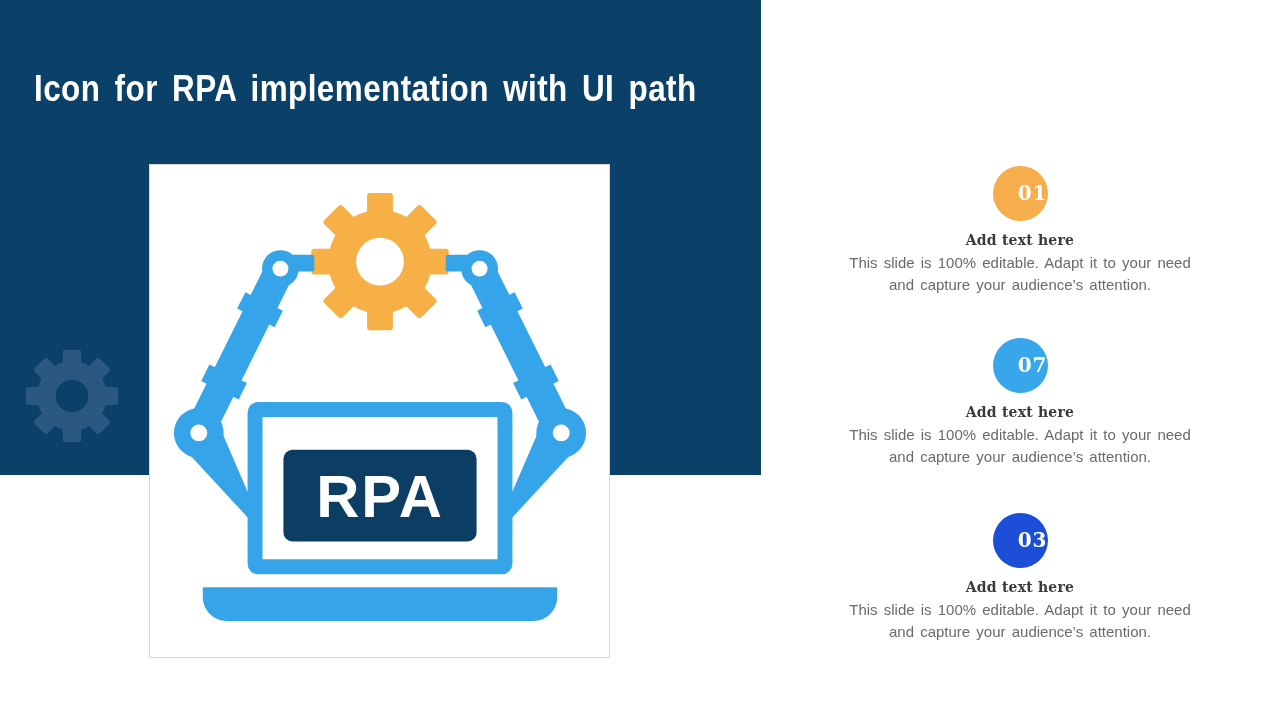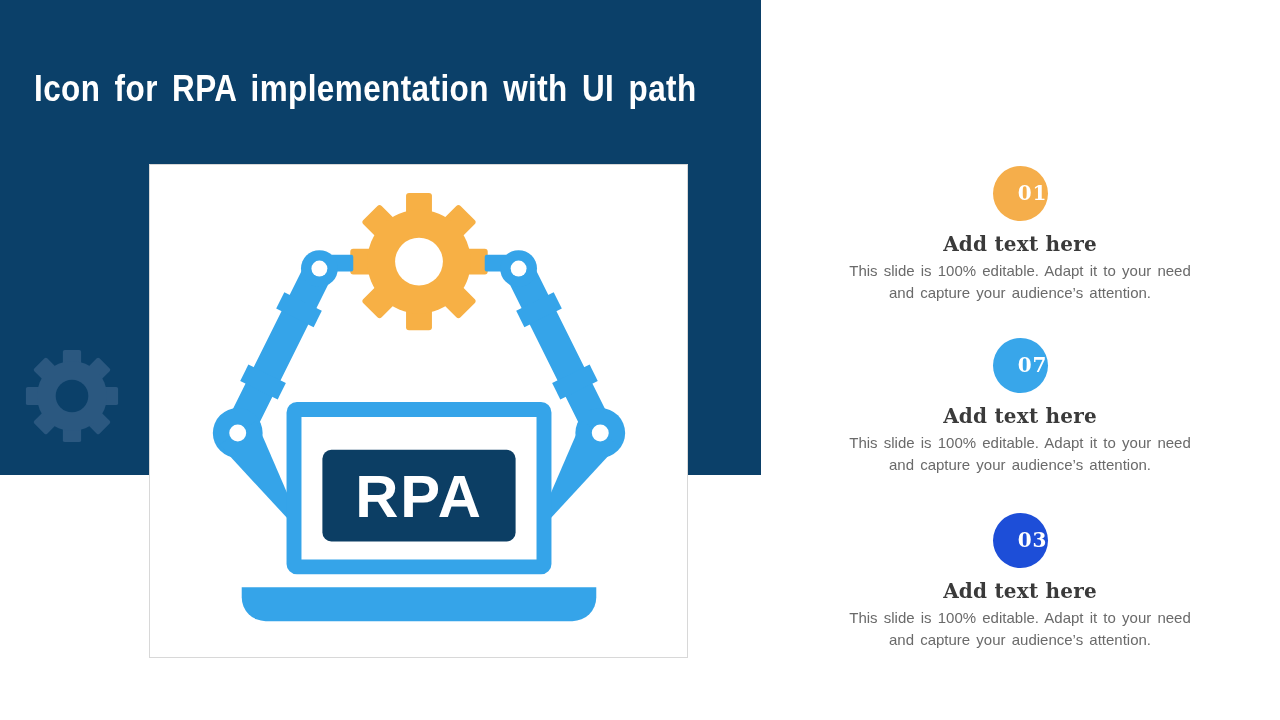--- a/index.html
+++ b/index.html
@@ -17,21 +17,21 @@
     color:#ffffff;font-size:37px;font-weight:bold;white-space:nowrap;
     font-family:"Liberation Sans", sans-serif;
     transform:scaleX(0.85);transform-origin:left top;
     word-spacing:6px;letter-spacing:0.5px;
   }
   .watermark{
     position:absolute;left:24px;top:348px;width:96px;height:96px;
   }
   
   .card{
-    position:absolute;left:149px;top:164px;width:539px;height:494px;
+    position:absolute;left:149px;top:164px;width:461px;height:494px;
     background:#ffffff;border:1px solid #D8D8D8;box-sizing:border-box;
     z-index:2;
   }
   .card svg.illustration{display:block;width:100%;height:100%;}
   
   .step{
     position:absolute;left:826px;width:388px;text-align:center;
   }
   .step-1{top:166px}
   .step-2{top:338px}
@@ -40,21 +40,21 @@
     width:55px;height:55px;border-radius:50%;margin:0 auto;
     color:#ffffff;font-family:"DejaVu Serif", serif;font-weight:bold;
     font-size:20px;line-height:55px;text-align:right;letter-spacing:1px;
   }
   .badge-orange{background:#F5AE4B;}
   .badge-blue{background:#38A6EA;}
   .badge-navy{background:#1d4ed8;}
   .step-heading{
     margin:11px 0 4px 0;
     font-family:"DejaVu Serif", serif;font-weight:bold;
-    font-size:20px;color:#3A3A3A;letter-spacing:0.2px;
+    font-size:14px;color:#3A3A3A;letter-spacing:0.2px;
   }
   .step-body{
     font-size:15px;line-height:22px;color:#6A6A6A;word-spacing:2px;
   }
 </style>
 </head>
 <body>
 
 <div class="panel">
   <h1 class="slide-title">Icon for RPA implementation with UI path</h1>

